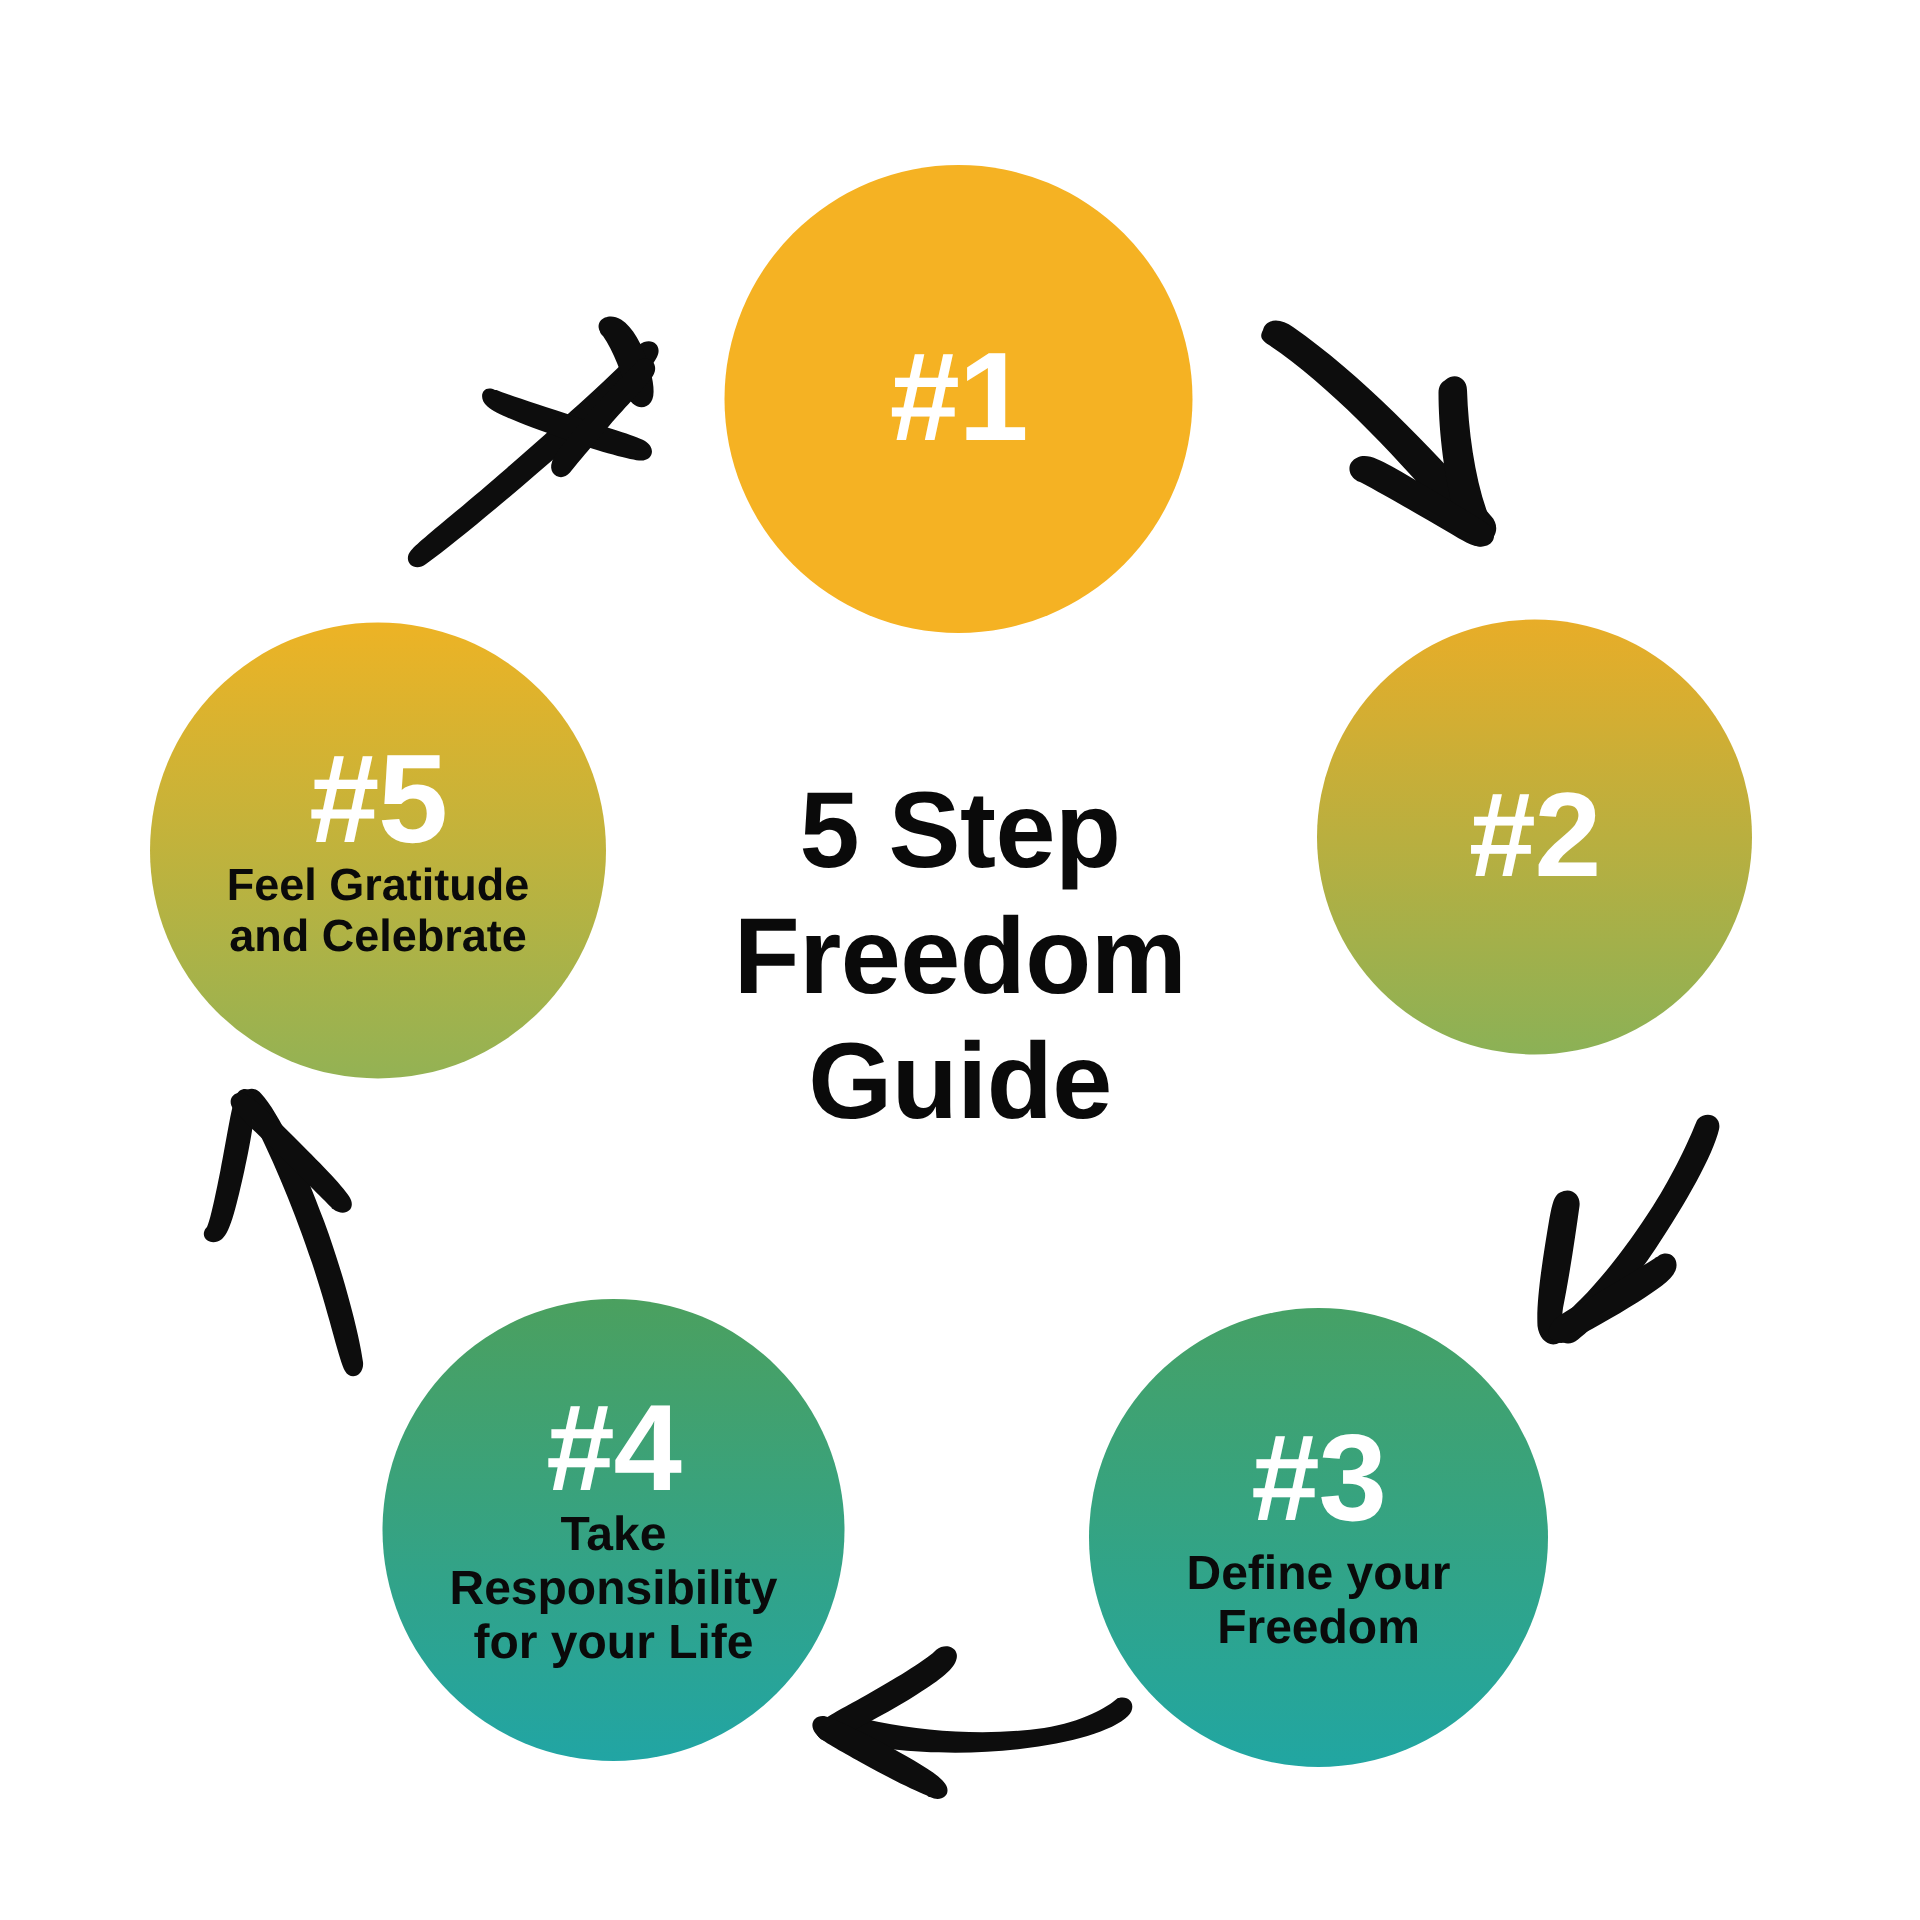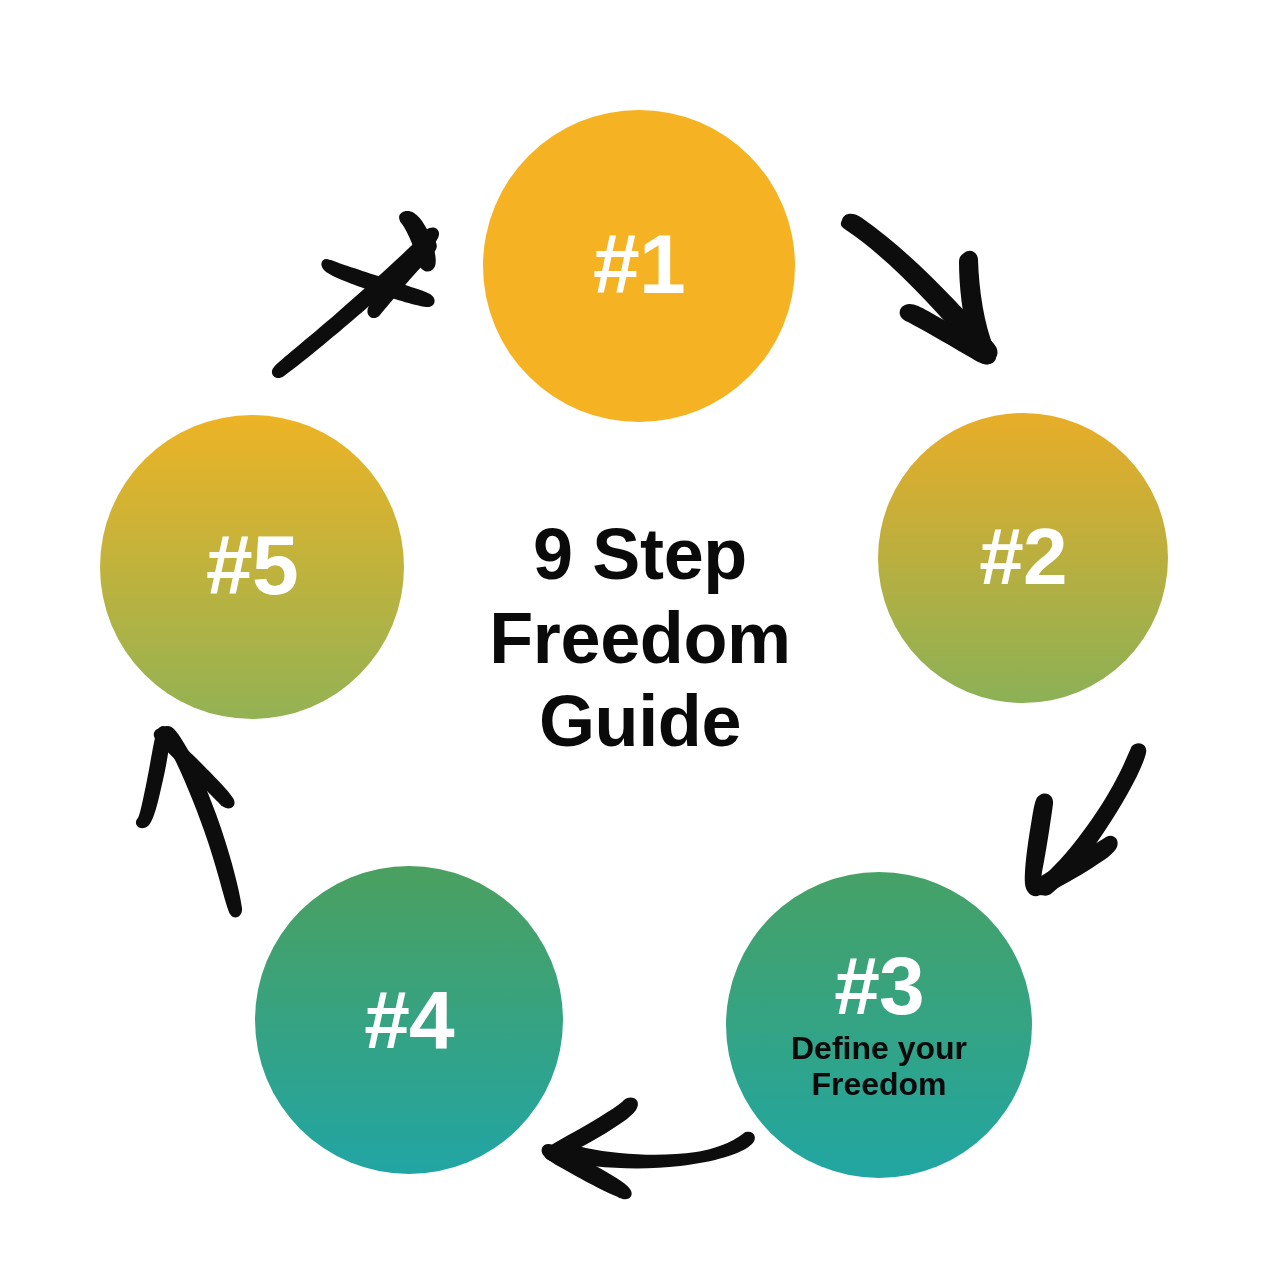--- a/index.html
+++ b/index.html
@@ -122,27 +122,32 @@
   </div>
 
   <div class="step-circle" id="circle-3" style="background: linear-gradient(rgb(70, 161, 102) 0%, rgb(33, 166, 162) 100%);">
     <div class="step-number">#3</div>
     <div class="step-label">Define your
 Freedom</div>
   </div>
 
   <div class="step-circle" id="circle-4" style="background: linear-gradient(rgb(75, 160, 95) 0%, rgb(33, 165, 164) 100%);">
     <div class="step-number">#4</div>
+    <div class="step-label">Take
+Responsibility
+for your Life</div>
   </div>
 
   <div class="step-circle" id="circle-5" style="background: linear-gradient(rgb(237, 179, 37) 0%, rgb(147, 178, 84) 100%);">
     <div class="step-number">#5</div>
-  </div>
-
-  <div id="center-title">9 Step
+    <div class="step-label">Feel Gratitude
+and Celebrate</div>
+  </div>
+
+  <div id="center-title">5 Step
 Freedom
 Guide</div>
 
   <svg class="arrow-svg" id="arrow-1-2" style="left:818px; top:198px;" width="230" height="195" viewBox="0 0 230 195">
     <path d="M24 22
              C 26 14, 36 14, 44 20
              C 90 52, 140 104, 176 146
              C 182 152, 180 162, 172 164
              C 164 166, 158 160, 152 152
              C 116 110, 70 60, 28 32

